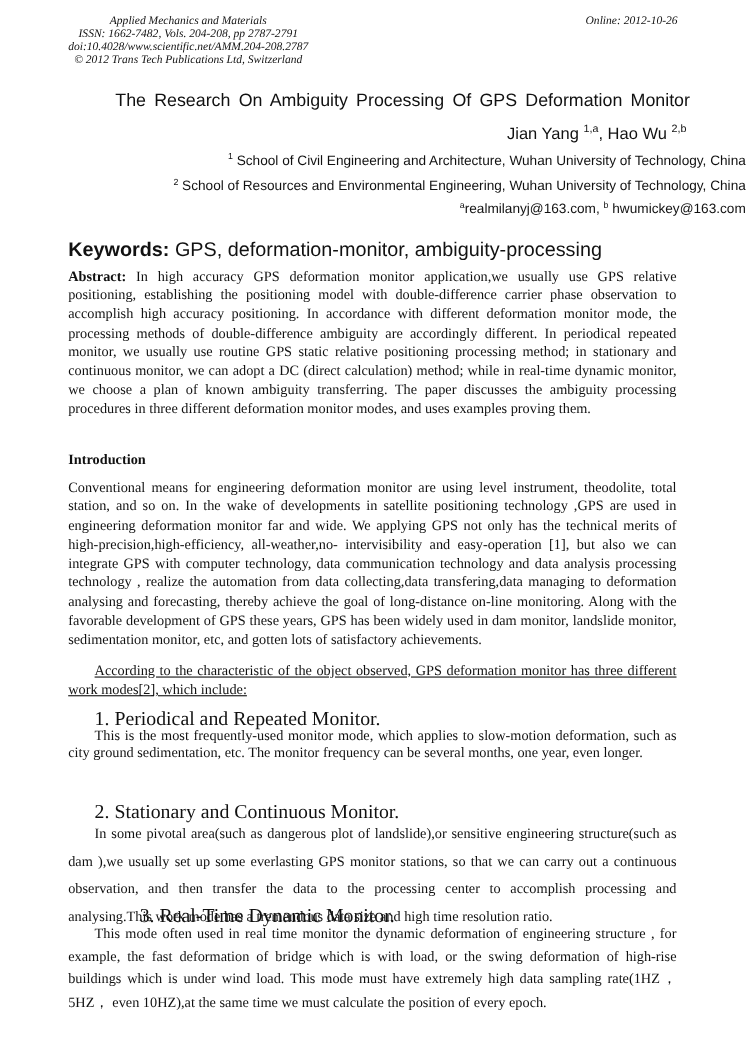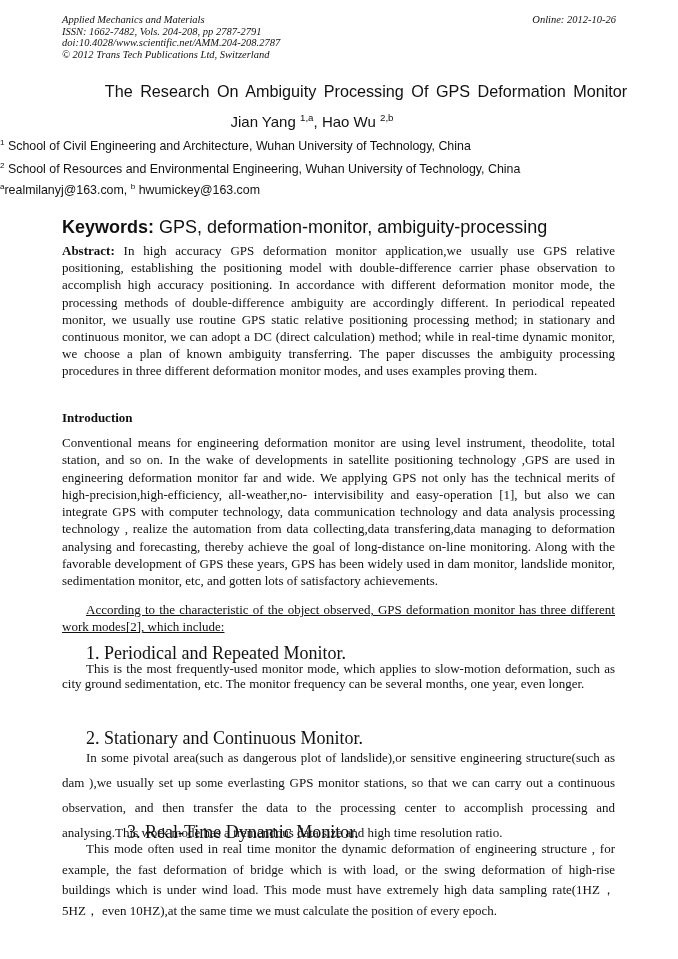--- a/index.html
+++ b/index.html
@@ -1,23 +1,23 @@
 <!DOCTYPE html>
 <html><head>
 <meta charset="utf-8">
 <style>
   html, body { margin: 0; padding: 0; background: #ffffff; }
   body { width: 678px; height: 959px; position: relative; overflow: hidden; color: #111; }
   .serif { font-family: "Liberation Serif", "DejaVu Serif", serif; }
   .sans { font-family: "Liberation Sans", "DejaVu Sans", sans-serif; }
-  .hdr { position: absolute; left: 62px; top: 14px; font-size: 10.5px; line-height: 11.5px; font-style: italic; }
+  .hdr { position: absolute; left: 62px; top: 14px; font-size: 10.5px; line-height: 11.5px; font-style: italic; text-align: center; }
   .hdr-right { position: absolute; right: 62px; top: 14px; font-size: 10.5px; font-style: italic; }
   .title { position: absolute; left: 0; width: 676px; top: 82px; text-align: center; font-size: 16.2px; font-weight: normal; word-spacing: 3px; padding-left: 28px; }
-  .authors { position: absolute; left: 0; width: 624px; top: 113px; text-align: center; font-size: 15px; }
-  .aff { position: absolute; left: 0; width: 678px; text-align: left; font-size: 12.4px; }
+  .authors { position: absolute; left: 0; width: 624px; top: 113px; text-align: right; font-size: 15px; }
+  .aff { position: absolute; left: 0; width: 678px; text-align: right; font-size: 12.4px; }
   .aff1 { top: 139px; }
   .aff2 { top: 162px; }
   .emails { top: 183px; font-size: 12.4px; }
   sup { font-size: 65%; vertical-align: super; line-height: 0; }
   .keywords { position: absolute; left: 62px; top: 217px; font-size: 18px; }
   .body { position: absolute; left: 62px; width: 553px; font-size: 13px; text-align: justify; }
   .abstract { top: 242px; line-height: 17.2px; }
   .intro-h { position: absolute; left: 62px; top: 410px; font-size: 13px; font-weight: bold; }
   .intro-p { top: 434px; line-height: 17.3px; }
   .p-accord { top: 601px; line-height: 17.3px; text-indent: 24px; text-decoration: underline; }

